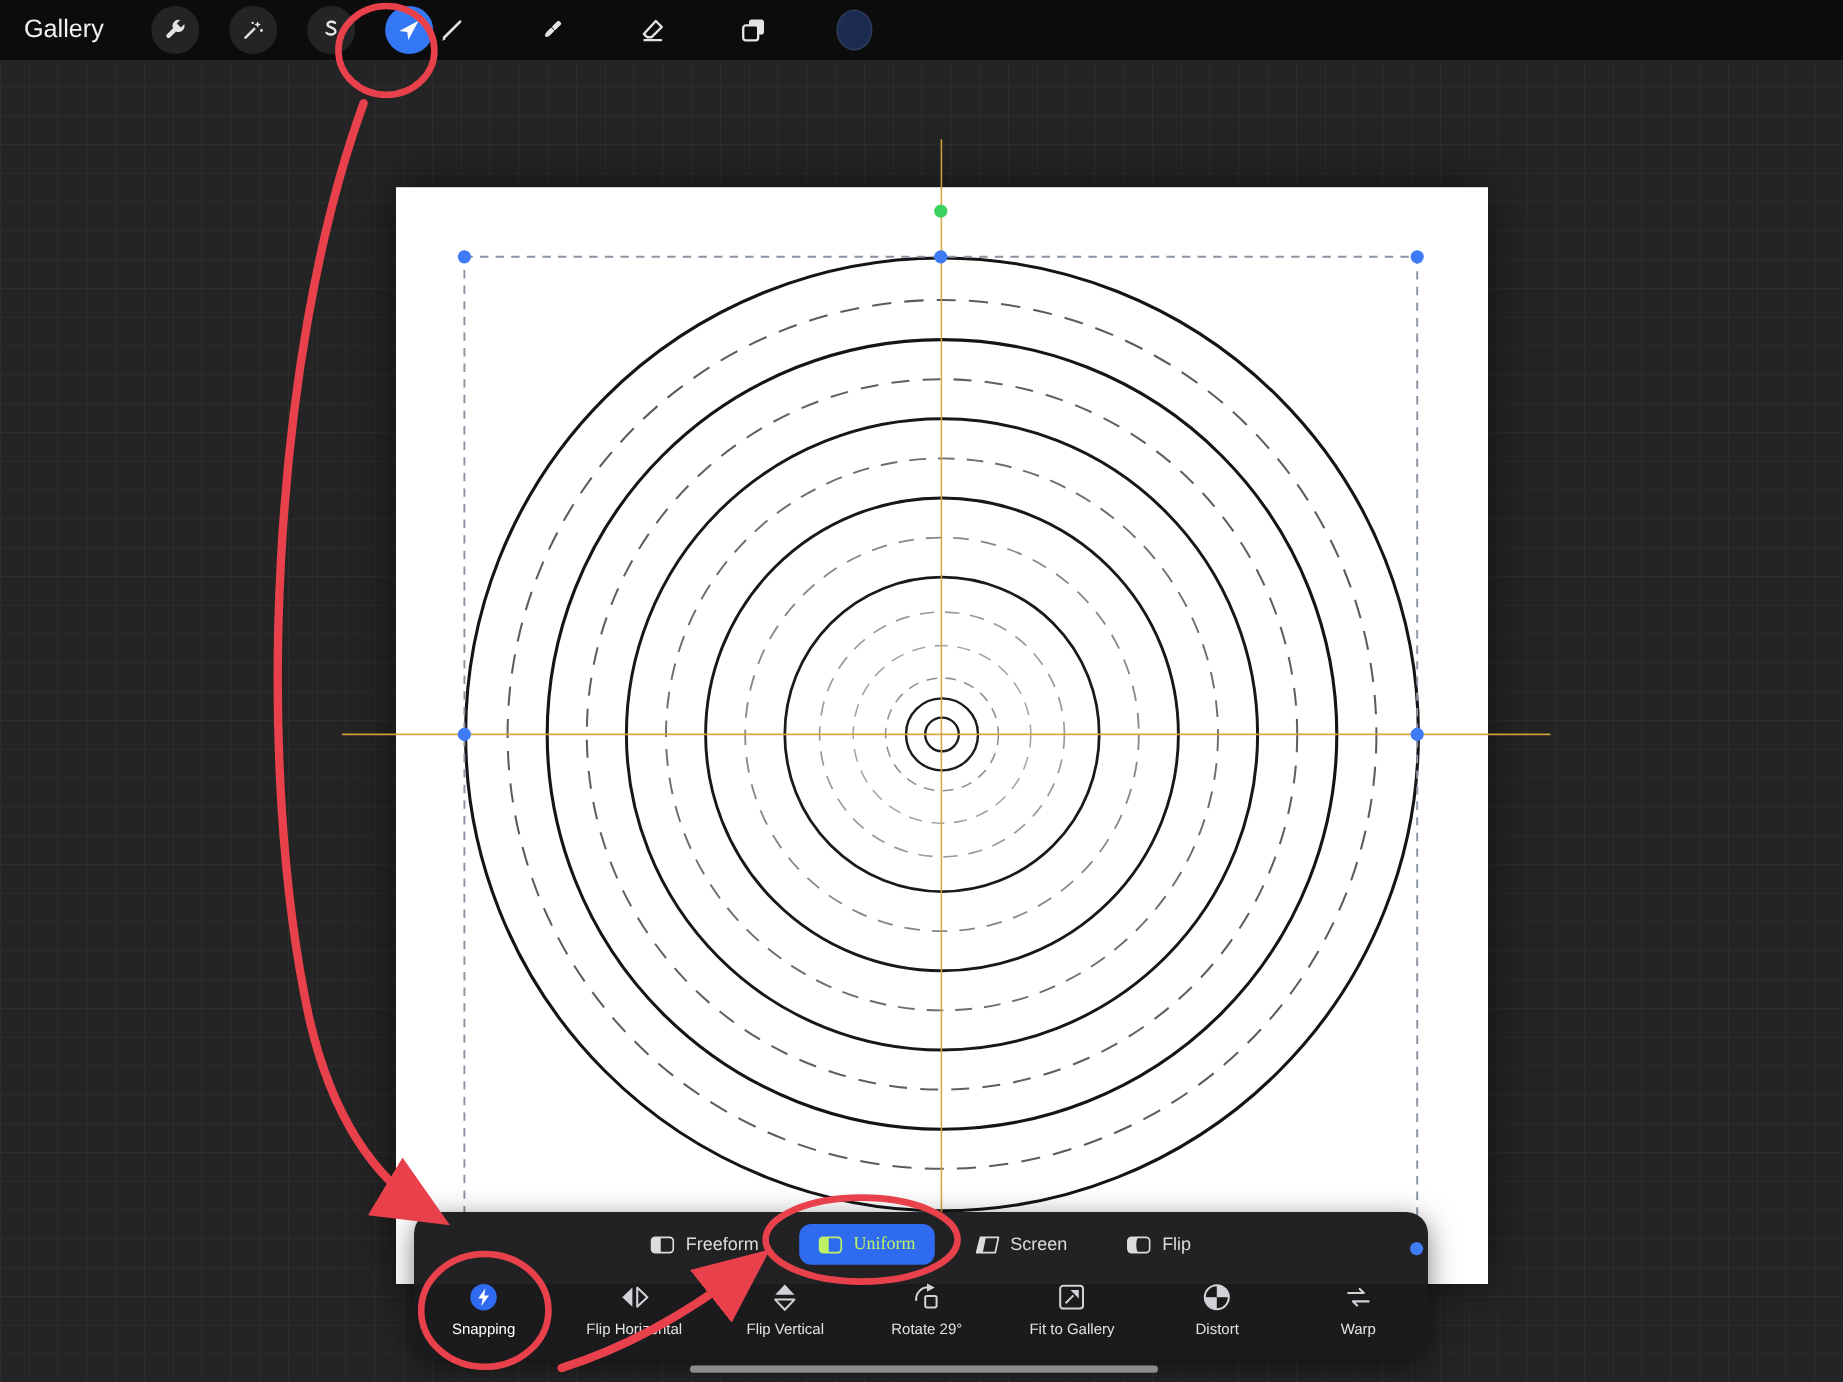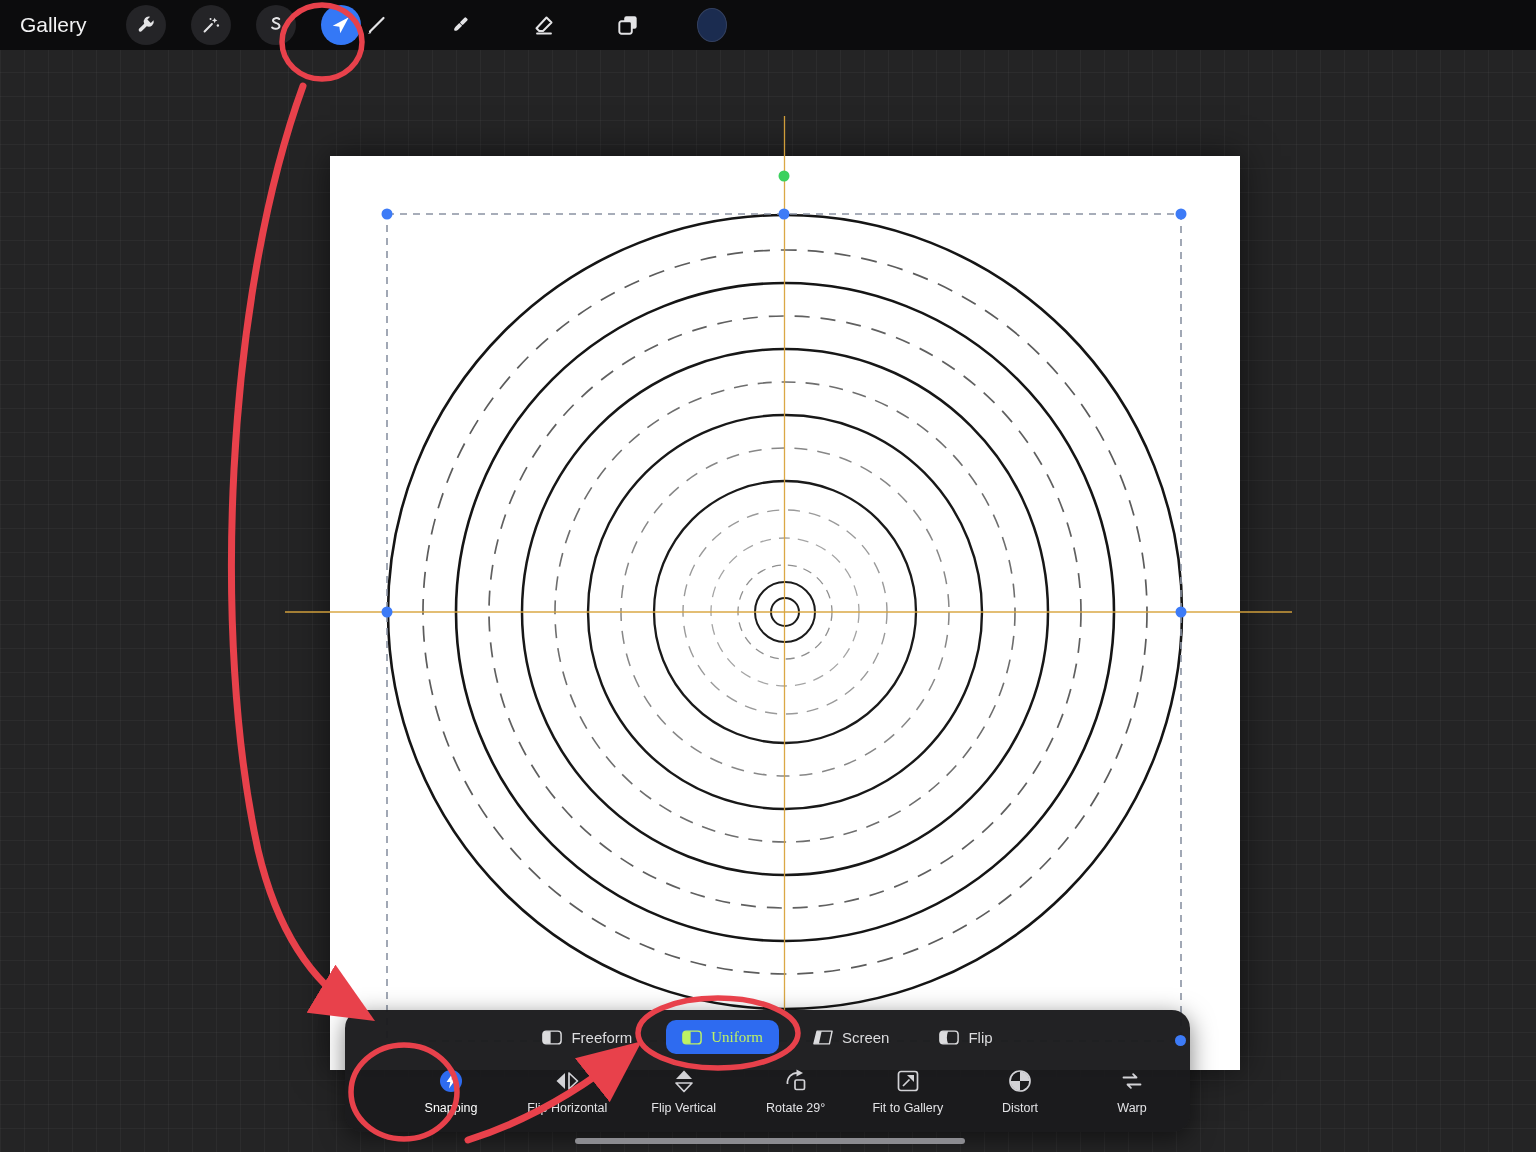--- a/index.html
+++ b/index.html
@@ -69,21 +69,21 @@
   }
   .mode-btn.active { background:#2e6bf0; color:#bef264;font-family:Liberation Serif, serif; }
   .mode-icon { color:currentColor; }
 
   .options-row {
     display:flex; justify-content:space-between; align-items:flex-start;
     padding:0 26px; margin-top:12px;
   }
   .opt {
     display:flex; flex-direction:column; align-items:center; gap:7px;
-    min-width:64px; cursor:pointer; color:#cfcfd3;margin-left:48px;
+    min-width:64px; cursor:pointer; color:#cfcfd3;
   }
   .opt-label { font-size:12.5px; color:#e3e3e6; white-space:nowrap; }
   .opt.active .opt-label { color:#ffffff; }
 
   
   .extra-handle {
     position:absolute; left:1175px; top:1035px; width:11px; height:11px;
     border-radius:50%; background:#3d7bf7; z-index:6;
   }
   .home-indicator {

